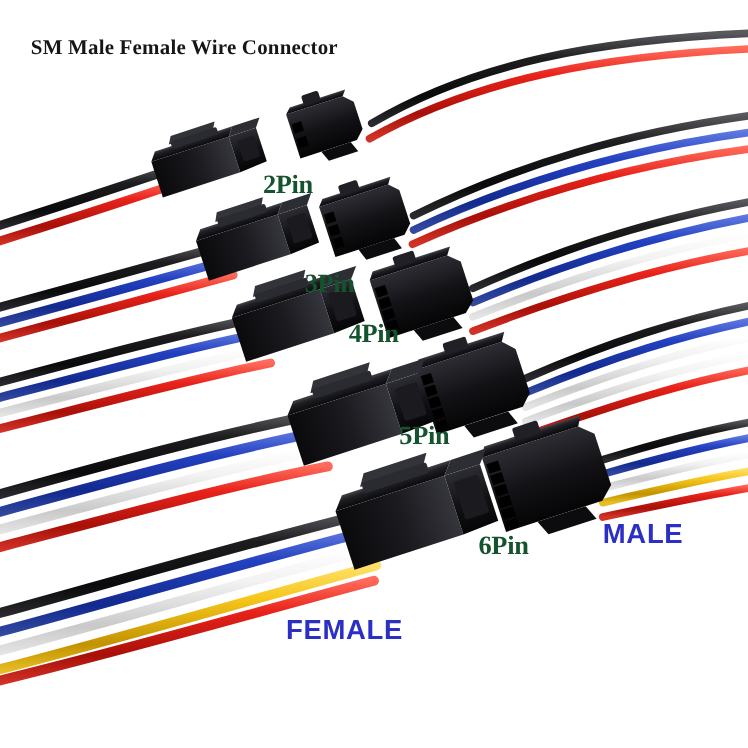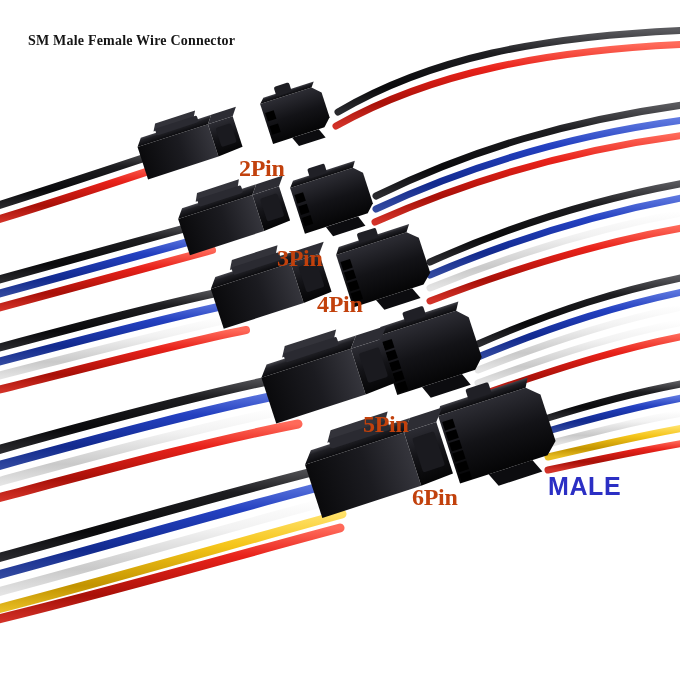--- a/index.html
+++ b/index.html
@@ -22,30 +22,30 @@
     height: 680px;
   }
   .lbl {
     position: absolute;
     white-space: nowrap;
     line-height: 1;
     user-select: none;
   }
   .title-lbl {
     font-family: "Liberation Serif", serif;
-    font-size: 14px;
+    font-size: 19px;
     font-weight: 600;
     color: #161616;
     letter-spacing: .2px;
   }
   .pin-lbl {
     font-family: "Liberation Serif", serif;
     font-size: 24px;
     font-weight: 700;
-    color: #c2410c;
+    color: #14532d;
     letter-spacing: -.3px;
   }
   .gender-lbl {
     font-family: "Liberation Sans", sans-serif;
     font-size: 25px;
     font-weight: 700;
     color: #2b2fc4;
     letter-spacing: .6px;
   }
 </style>
@@ -289,18 +289,19 @@
         <rect x="110" y="34" width="23" height="36" rx="2" fill="#1a1a1f"></rect>
       </g>
     </g>
   </svg>
 
   <div class="lbl title-lbl" style="left:28px; top:34px;">SM Male Female Wire Connector</div>
 
   <div class="lbl pin-lbl" style="left:239px; top:156px;">2Pin</div>
   <div class="lbl pin-lbl" style="left:277px; top:246px;">3Pin</div>
   <div class="lbl pin-lbl" style="left:317px; top:292px;">4Pin</div>
-  <div class="lbl pin-lbl" style="left:363px; top:412px;">5Pin</div>
-  <div class="lbl pin-lbl" style="left:412px; top:485px;">6Pin</div>
+  <div class="lbl pin-lbl" style="left:363px; top:385px;">5Pin</div>
+  <div class="lbl pin-lbl" style="left:435px; top:485px;">6Pin</div>
 
   <div class="lbl gender-lbl" style="left:548px; top:474px;">MALE</div>
+  <div class="lbl gender-lbl" style="left:260px; top:561px;">FEMALE</div>
 
 </div>
 
 </body></html>

